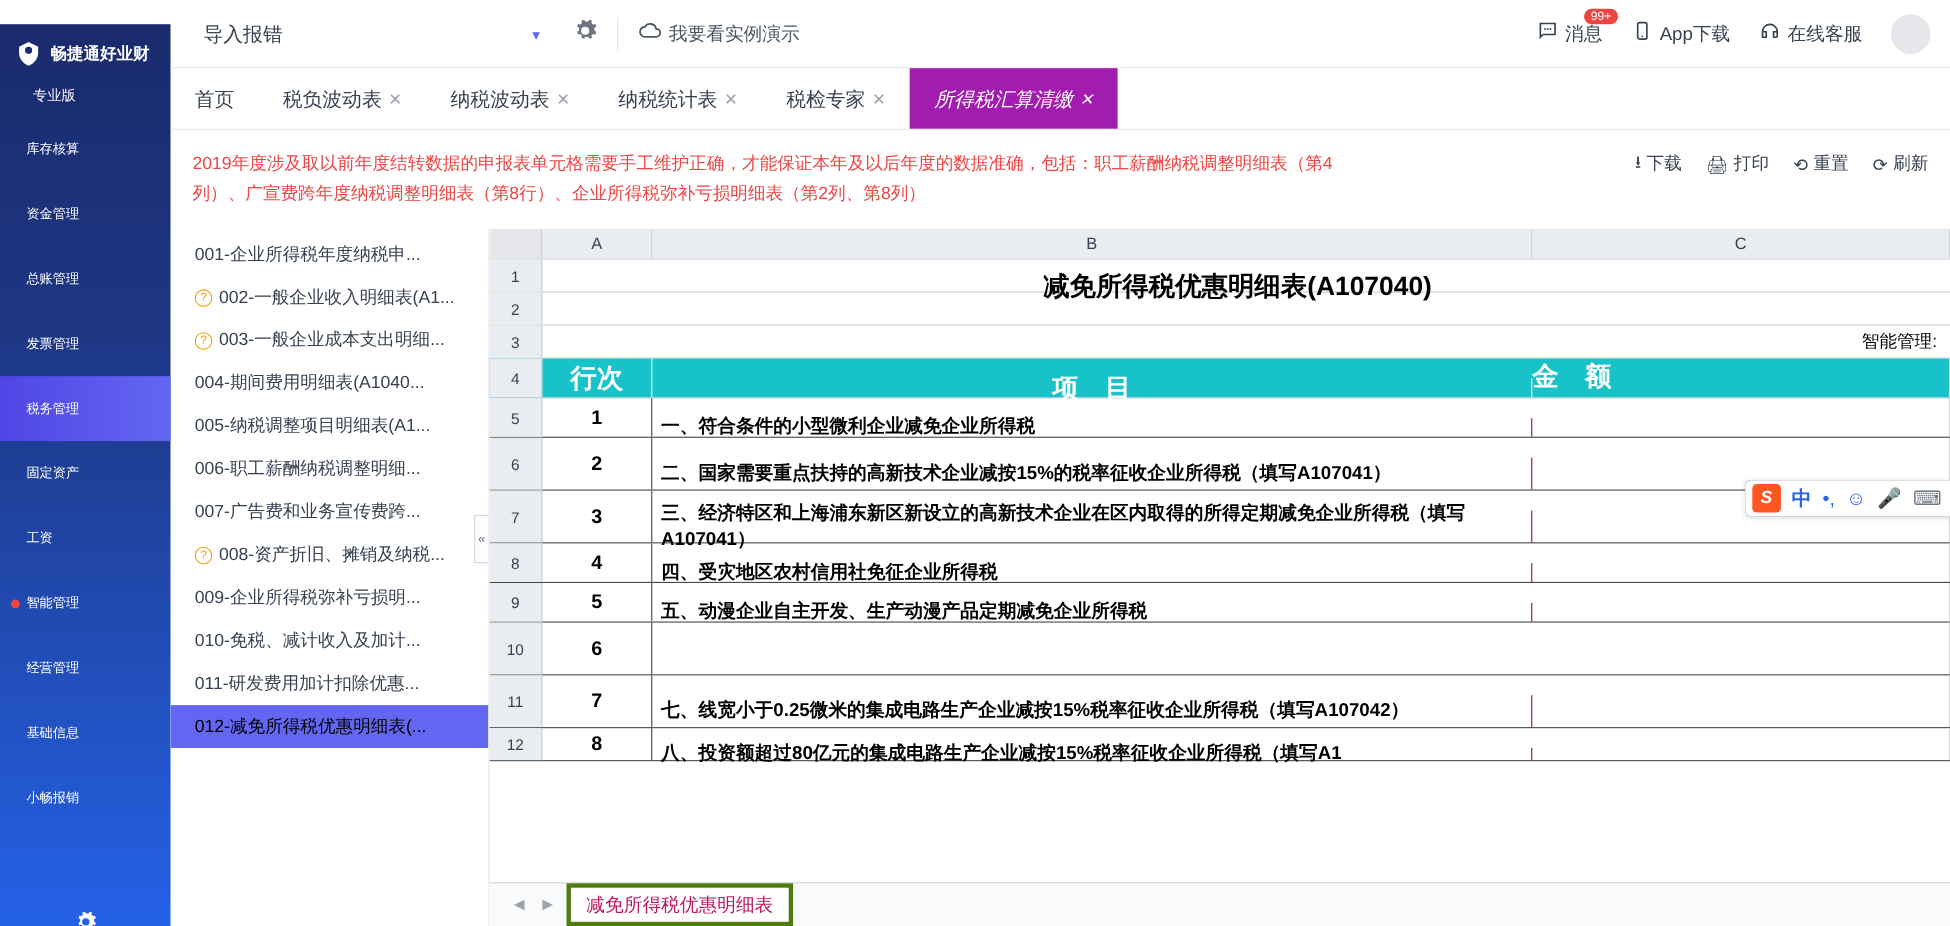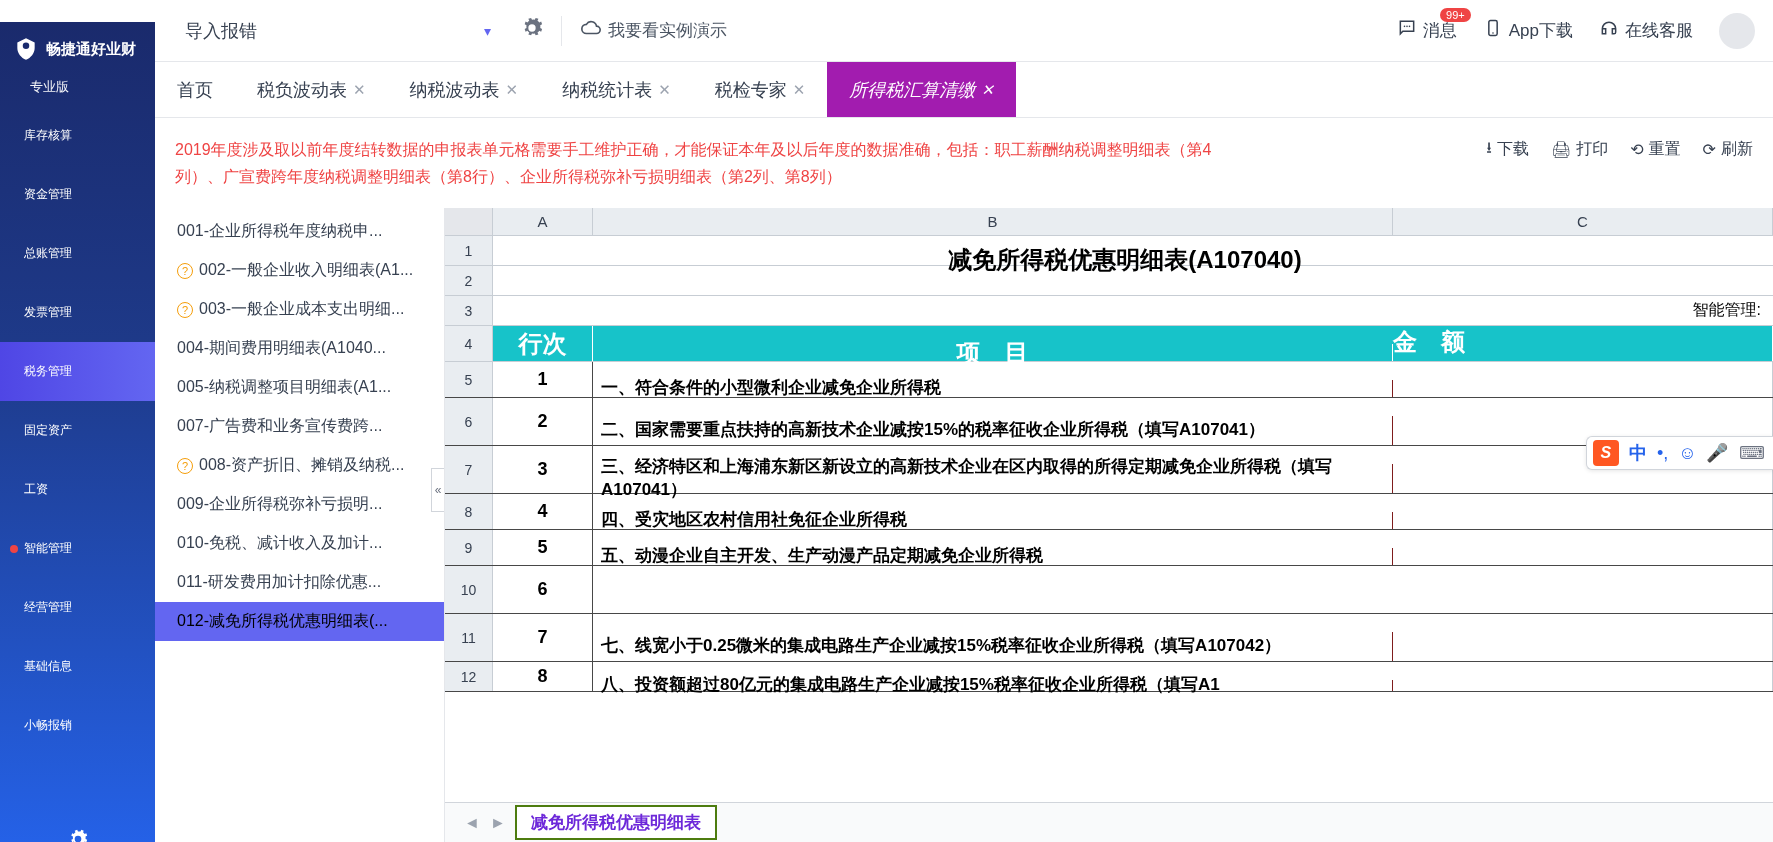--- a/index.html
+++ b/index.html
@@ -68,21 +68,21 @@
 .unit-row .merged-r { flex:1; text-align:right; padding-right:12px; font-size:16px; display:flex; align-items:center; justify-content:flex-end; }
 .hdr-row { background:#17c3c9; color:#fff; }
 .hdr-row .cA,.hdr-row .cB,.hdr-row .cC { font-size:24px; font-weight:600; justify-content:center; border-right-color:#fff; }
 .hdr-row .rn { background:#e9edf1; color:#374151; }
 .data-row { border-bottom:1px solid #474747; }
 .data-row .cB { font-weight:600; }
 .wrap { white-space:normal; line-height:1.3; }
 
 .sheet-tab-bar { position:absolute; left:0; bottom:0; right:0; height:40px; background:#f9fafb; border-top:1px solid #d1d5db; display:flex; align-items:center; padding-left:18px; gap:8px; }
 .arrow { width:18px; color:#9ca3af; cursor:pointer; text-align:center; }
-.sheet-tab { border:2px solid #4d7c0f; background:#fff; padding:4px 14px; font-size:17px; color:#6d28d9;font-weight:bold; }
+.sheet-tab { border:4px solid #4d7c0f; background:#fff; padding:4px 14px; font-size:17px; color:#be185d; }
 
 .ime-bar { position:absolute; right:0; top:436px; height:34px; display:flex; align-items:center; gap:10px; background:#fff; border:1px solid #d1d5db; border-right:none; padding:0 8px 0 6px; border-radius:6px 0 0 6px; box-shadow:0 1px 4px rgba(0,0,0,.1); }
 .ime-s { width:26px; height:26px; background:#ff5722; color:#fff; border-radius:4px; display:flex; align-items:center; justify-content:center; font-weight:700; font-style:italic; }
 .ime-i { font-size:18px; }
 </style>
 </head>
 <body>
 
 <div class="sidebar">
   <div class="logo-area">
@@ -246,20 +246,23 @@
           <span class="q">?</span>
           <span style="overflow: hidden; text-overflow: ellipsis;">003-一般企业成本支出明细...</span>
         </div>
         <div class="form-item">
           <span style="overflow: hidden; text-overflow: ellipsis;">004-期间费用明细表(A1040...</span>
         </div>
         <div class="form-item">
           <span style="overflow: hidden; text-overflow: ellipsis;">005-纳税调整项目明细表(A1...</span>
         </div>
         <div class="form-item">
+          <span style="overflow: hidden; text-overflow: ellipsis;">006-职工薪酬纳税调整明细...</span>
+        </div>
+        <div class="form-item">
           <span style="overflow: hidden; text-overflow: ellipsis;">007-广告费和业务宣传费跨...</span>
         </div>
         <div class="form-item">
           <span class="q">?</span>
           <span style="overflow: hidden; text-overflow: ellipsis;">008-资产折旧、摊销及纳税...</span>
         </div>
         <div class="form-item">
           <span style="overflow: hidden; text-overflow: ellipsis;">009-企业所得税弥补亏损明...</span>
         </div>
         <div class="form-item">

